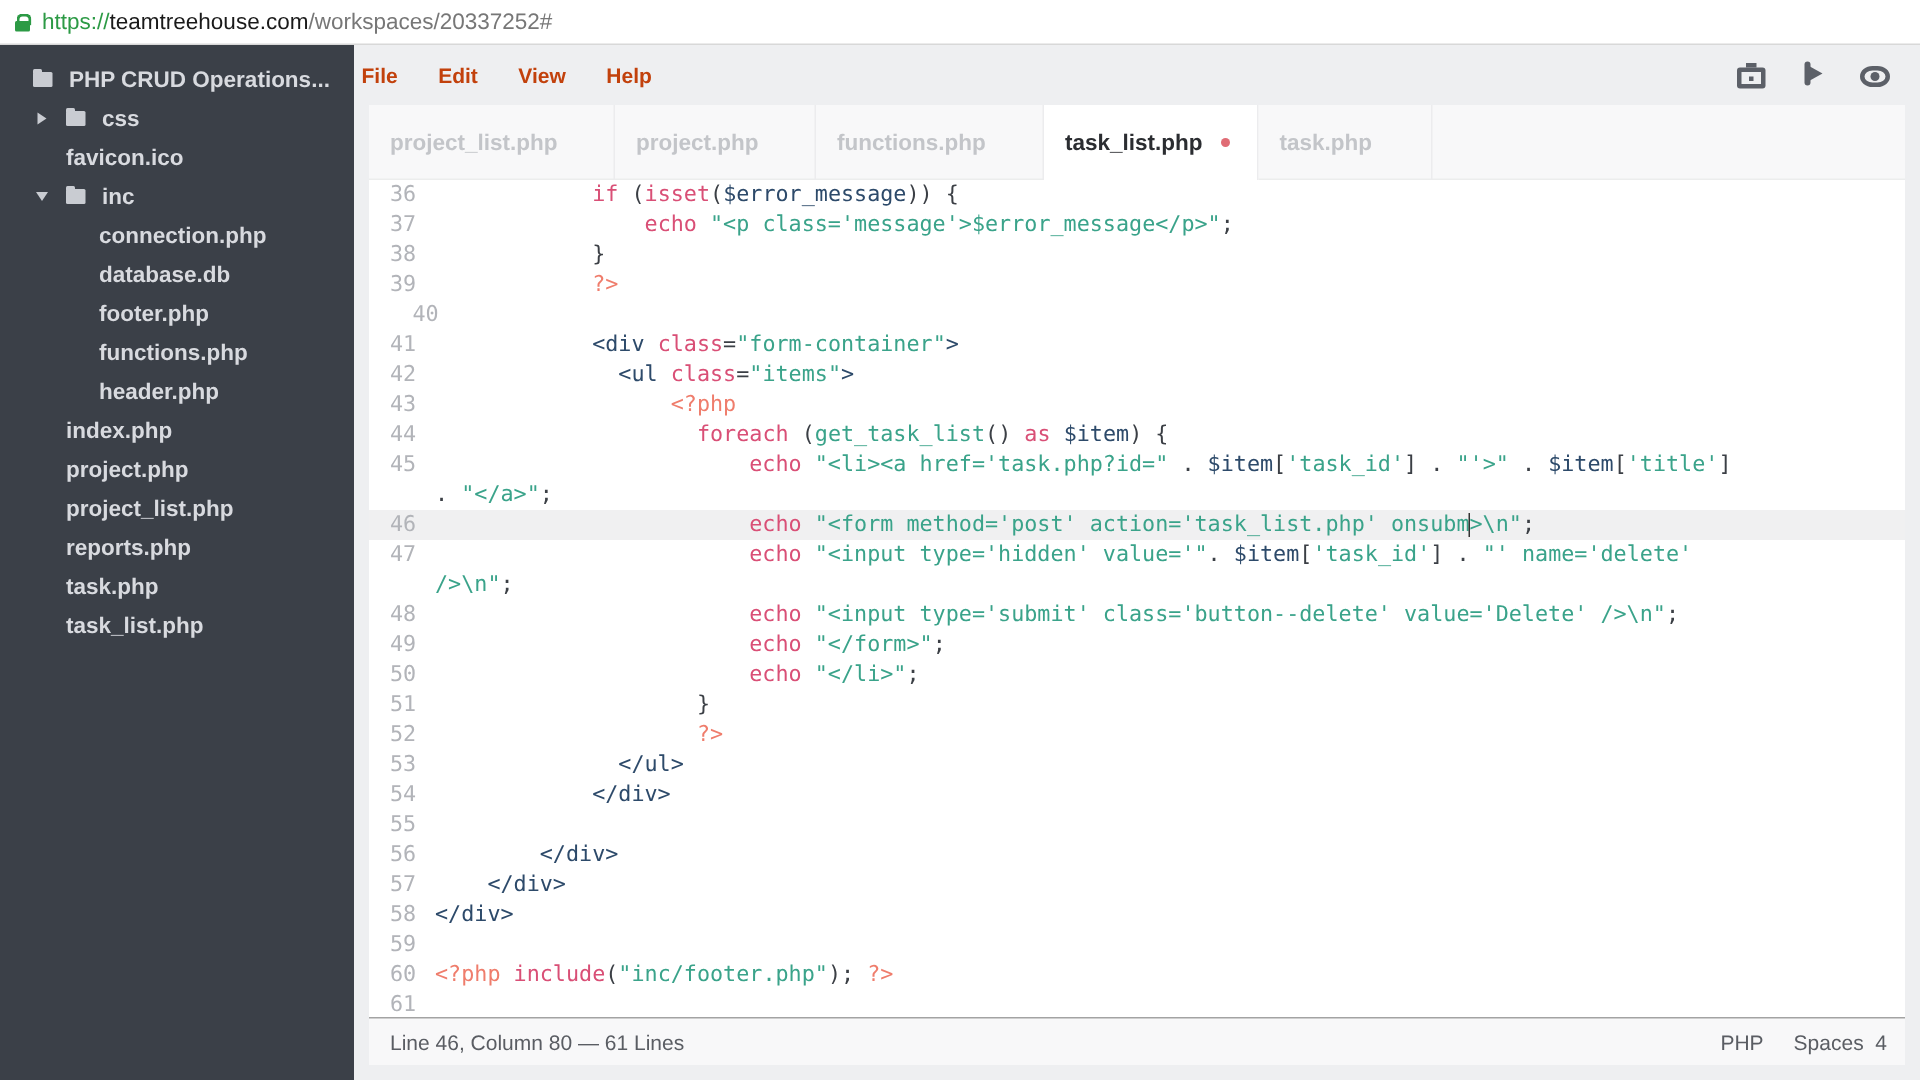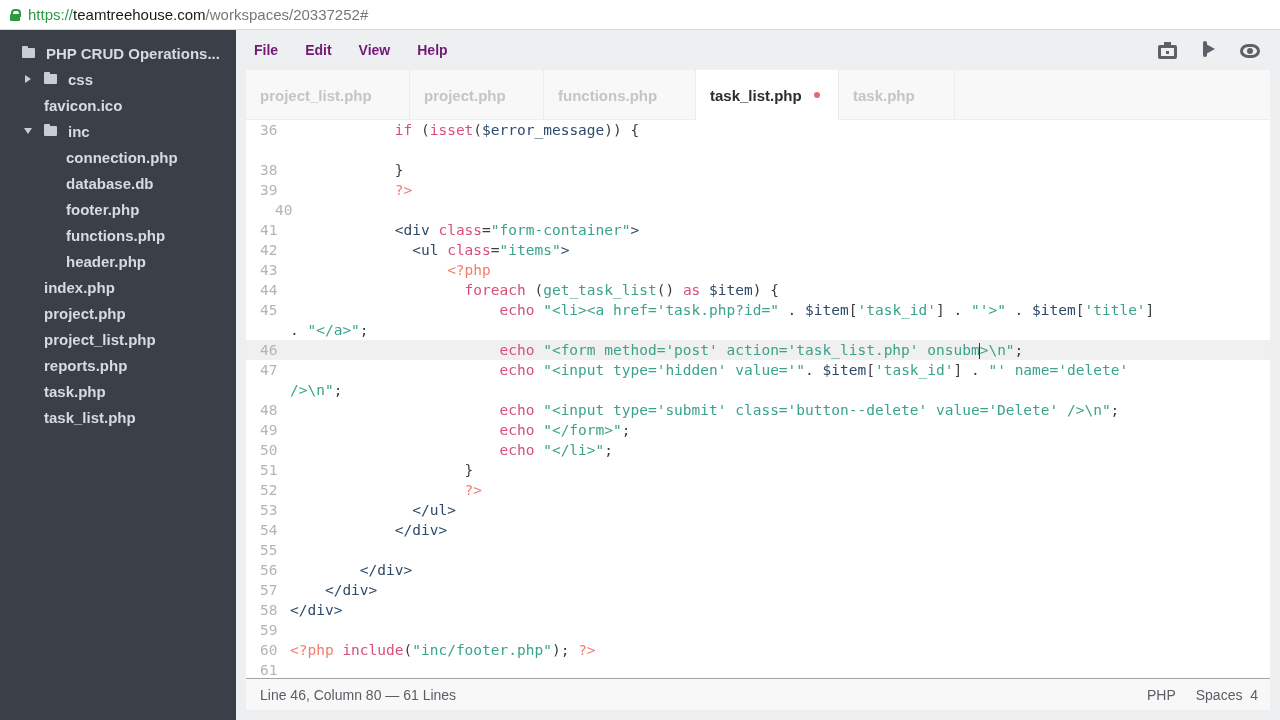--- a/index.html
+++ b/index.html
@@ -13,21 +13,21 @@
   .url-path { color: #777; }
 
   .sidebar { position: absolute; left: 0; top: 30px; width: 236px; height: 690px; background: #3b4048; color: #d8dadf; font-weight: bold; font-size: 15px; }
   .tree-item { position: absolute; height: 26px; display: flex; align-items: center; white-space: nowrap; cursor: pointer; }
   .folder-icon { display: inline-block; width: 13px; height: 10px; background: #c9ccd2; border-radius: 1px; position: relative; margin-right: 11px; }
   .folder-icon::before { content: ""; position: absolute; left: 0; top: -2px; width: 6px; height: 3px; background: #c9ccd2; border-radius: 1px 1px 0 0; }
   .arrow { position: absolute; width: 0; height: 0; }
   .arrow-right { border-left: 6px solid #c9ccd2; border-top: 4px solid transparent; border-bottom: 4px solid transparent; }
   .arrow-down { border-top: 6px solid #c9ccd2; border-left: 4px solid transparent; border-right: 4px solid transparent; }
 
-  .menubar { position: absolute; left: 236px; top: 30px; width: 1044px; height: 40px; background: #eeeff1; display: flex; align-items: center; padding-left: 18px; font-size: 14px; font-weight: bold; color: #701a75; }
+  .menubar { position: absolute; left: 236px; top: 30px; width: 1044px; height: 40px; background: #eeeff1; display: flex; align-items: center; padding-left: 5px; font-size: 14px; font-weight: bold; color: #c2410c; }
   .menu-item { margin-right: 27px; cursor: pointer; }
   .toolbar-icons { position: absolute; right: 20px; top: 10px; display: flex; gap: 22px; align-items: center; }
   .tb-icon { width: 19px; height: 17px; position: relative; cursor: pointer; }
   .icon-box { background: #5c6068; border-radius: 2px; top: 3px; height: 14px; }
   .icon-box::before { content: ""; position: absolute; left: 6px; top: -3px; width: 7px; height: 3px; background: #5c6068; }
   .icon-box::after { content: ""; position: absolute; left: 3px; top: 3px; width: 13px; height: 8px; background: #eeeff1; }
   .icon-box i { position: absolute; left: 8px; top: 6px; width: 3px; height: 3px; background: #5c6068; z-index: 2; }
   .icon-share::before { content: ""; position: absolute; left: 4px; top: 1px; width: 4px; height: 16px; background: #5c6068; border-radius: 2px; }
   .icon-share::after { content: ""; position: absolute; left: 7px; top: 4px; border-left: 9px solid #5c6068; border-top: 5px solid transparent; border-bottom: 5px solid transparent; }
   .icon-eye { width: 20px; height: 14px; border: 3px solid #5c6068; border-radius: 50% / 60%; top: 2px; }
@@ -150,20 +150,21 @@
       <div class="tab active" style="width: 143px;">
         <span>task_list.php</span>
         <span class="dot"></span>
       </div>
       <div class="tab" style="width: 116px;">
         <span>task.php</span>
       </div>
     </div>
   <div class="code" id="code">
       <div class="line" style="top: 0px;"><span class="gutter">36</span><span class="content"><span>            </span><span class="t-kw">if</span><span class="t-txt"> (</span><span class="t-kw">isset</span><span class="t-txt">(</span><span class="t-var">$error_message</span><span class="t-txt">)) {</span></span></div>
+      <div class="line" style="top: 20px;"><span class="gutter">37</span><span class="content"><span>                </span><span class="t-kw">echo</span><span class="t-txt"> </span><span class="t-str">"&lt;p class='message'&gt;$error_message&lt;/p&gt;"</span><span class="t-txt">;</span></span></div>
       <div class="line" style="top: 40px;"><span class="gutter">38</span><span class="content"><span>            </span><span class="t-txt">}</span></span></div>
       <div class="line" style="top: 60px;"><span class="gutter">39</span><span class="content"><span>            </span><span class="t-php">?&gt;</span></span></div>
       <div class="line" style="top: 80px; margin-left: 15px;"><span class="gutter">40</span><span class="content"></span></div>
       <div class="line" style="top: 100px;"><span class="gutter">41</span><span class="content"><span>            </span><span class="t-tag">&lt;div</span><span class="t-txt"> </span><span class="t-attr">class</span><span class="t-txt">=</span><span class="t-str">"form-container"</span><span class="t-tag">&gt;</span></span></div>
       <div class="line" style="top: 120px;"><span class="gutter">42</span><span class="content"><span>              </span><span class="t-tag">&lt;ul</span><span class="t-txt"> </span><span class="t-attr">class</span><span class="t-txt">=</span><span class="t-str">"items"</span><span class="t-tag">&gt;</span></span></div>
       <div class="line" style="top: 140px;"><span class="gutter">43</span><span class="content"><span>                  </span><span class="t-php">&lt;?php</span></span></div>
       <div class="line" style="top: 160px;"><span class="gutter">44</span><span class="content"><span>                    </span><span class="t-kw">foreach</span><span class="t-txt"> (</span><span class="t-fn">get_task_list</span><span class="t-txt">() </span><span class="t-kw">as</span><span class="t-txt"> </span><span class="t-var">$item</span><span class="t-txt">) {</span></span></div>
       <div class="line" style="top: 180px;"><span class="gutter">45</span><span class="content"><span>                        </span><span class="t-kw">echo</span><span class="t-txt"> </span><span class="t-str">"&lt;li&gt;&lt;a href='task.php?id="</span><span class="t-txt"> . </span><span class="t-var">$item</span><span class="t-txt">[</span><span class="t-str">'task_id'</span><span class="t-txt">] . </span><span class="t-str">"'&gt;"</span><span class="t-txt"> . </span><span class="t-var">$item</span><span class="t-txt">[</span><span class="t-str">'title'</span><span class="t-txt">]</span></span></div>
       <div class="line" style="top: 200px;"><span class="gutter"></span><span class="content"><span class="t-txt">. </span><span class="t-str">"&lt;/a&gt;"</span><span class="t-txt">;</span></span></div>
       <div class="line active" style="top: 220px;"><span class="gutter">46</span><span class="content"><span>                        </span><span class="t-kw">echo</span><span class="t-txt"> </span><span class="t-str">"&lt;form method='post' action='task_list.php' onsubm</span><span class="caret"></span><span class="t-str">&gt;\n"</span><span class="t-txt">;</span></span></div>

